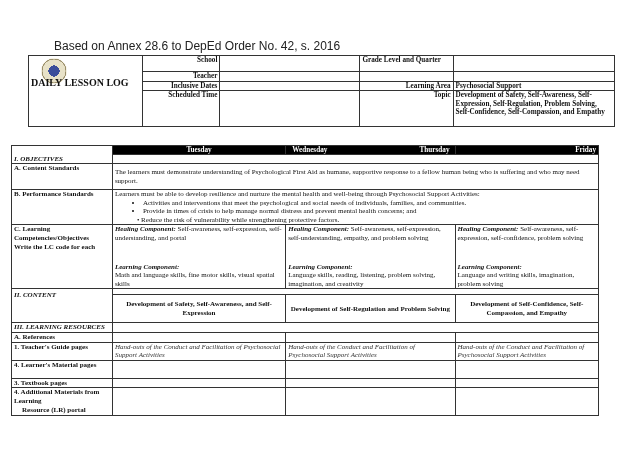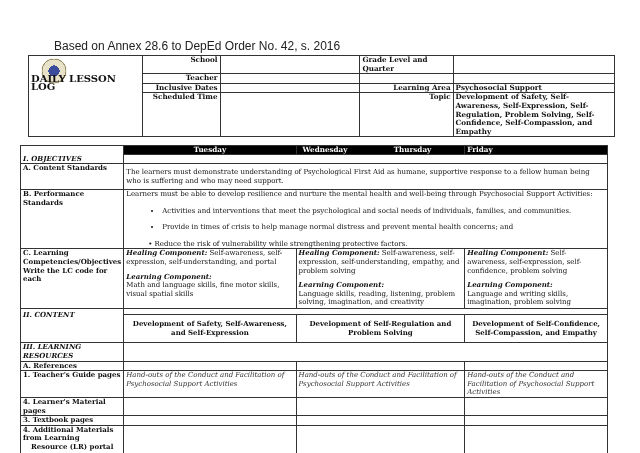--- a/index.html
+++ b/index.html
@@ -1,43 +1,43 @@
 <!DOCTYPE html>
 <html><head>
 <meta charset="utf-8">
 <style>
   html, body { margin:0; padding:0; background:#ffffff; }
   body { width:640px; height:453px; position:relative; overflow:hidden;
          font-family:"DejaVu Serif", "Liberation Serif", serif; color:#111; }
   .note { position:absolute; left:54px; top:39px; font-family:"Liberation Sans", sans-serif;
           font-size:12px; color:#222; }
   table { border-collapse:collapse; position:absolute; }
-  td { border:1px solid #333; padding:0 2px; font-size:7px; line-height:8.6px; vertical-align:top; }
+  td { border:1px solid #333; padding:0 2px; font-size:7px; line-height:8.6px; vertical-align:top;font-family:Liberation Serif, serif; }
   b, .b { font-weight:bold; }
 
   
   #hdr { left:28px; top:55px; width:587px; }
   #hdr td { font-size:7.2px; line-height:8.6px; }
   .logo-cell { width:110px; height:70px; }
   .logo { display:inline-block; vertical-align:middle; width:26px; height:26px; border-radius:50%;
           background:radial-gradient(circle at 50% 50%, #3b4d9a 0 30%, #e8e2c8 31% 62%, #9a8e6a 63% 67%, #f3efe0 68%);
           margin:2px 0 0 10px; }
   .dll { display:inline-block; vertical-align:middle; font-weight:bold; font-size:10px; margin-left:0px; margin-top:-10px; }
   .r { text-align:right; font-weight:bold; }
 
   
-  #main { left:20px; top:145px; width:588px; }
+  #main { left:11px; top:145px; width:588px; }
   .dayrow td { background:#000; color:#fff; font-weight:bold; font-size:7.2px; height:8px; line-height:8px; text-align:center; }
   .dayrow td.blank { background:#fff; border-bottom:none; }
   .lbl { font-weight:bold; width:96px; }
   .it { font-style:italic; }
   .center { text-align:center; vertical-align:middle; font-weight:bold; }
   ul { margin:0; padding-left:28px; }
-  li { margin:8px; }
-  .sub { display:block; margin-top:6px; }
+  li { margin:0; }
+  .sub { display:block; margin-top:20px; }
 </style>
 </head>
 <body>
 
 <div class="note">Based on Annex 28.6 to DepEd Order No. 42, s. 2016</div>
 
 <table id="hdr">
   <colgroup>
     <col style="width:110px">
       <col style="width:78px">
@@ -83,23 +83,23 @@
       <col style="width:84px">
       <col style="width:86px">
       <col style="width:144px">
   </colgroup>
   <tbody>
       <tr class="dayrow">
     <td class="blank"></td>
     <td style="text-align:center">Tuesday</td>
     <td colspan="2" style="text-align:left;padding-left:6px">
       <span>Wednesday</span>
-      <span style="float:right;margin-right:31px">Thursday</span>
+      <span style="float:right;margin-right:3px">Thursday</span>
     </td>
-    <td style="text-align:left">Friday</td>
+    <td style="text-align:right">Friday</td>
   </tr>
   <tr style="height:8px">
     <td class="lbl it" style="border-top:none">I. OBJECTIVES</td>
     <td colspan="4"></td>
   </tr>
   <tr style="height:26px">
     <td class="lbl">A. Content Standards</td>
     <td colspan="4" style="vertical-align:middle">The learners must demonstrate understanding of Psychological First Aid as humane, supportive response to a fellow human being who is suffering and who may need support.</td>
   </tr>
   <tr>

